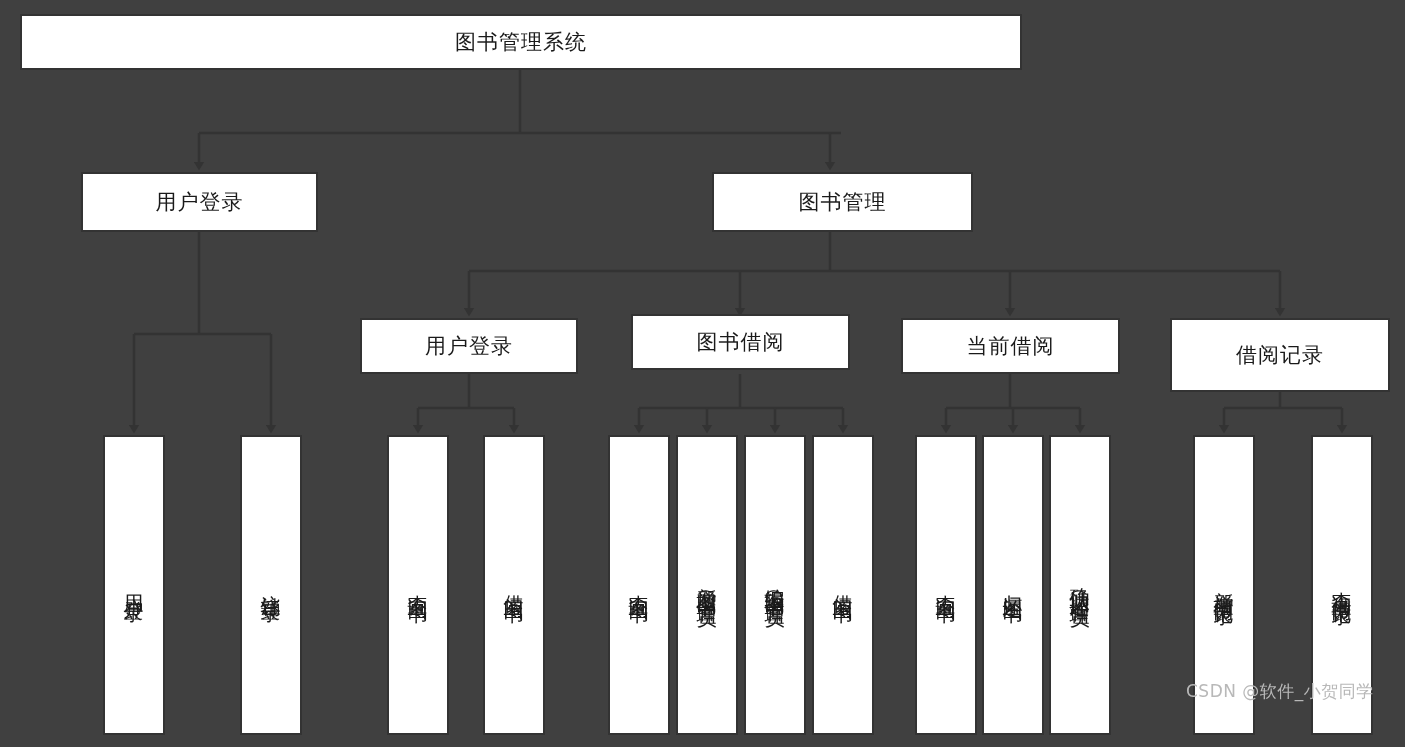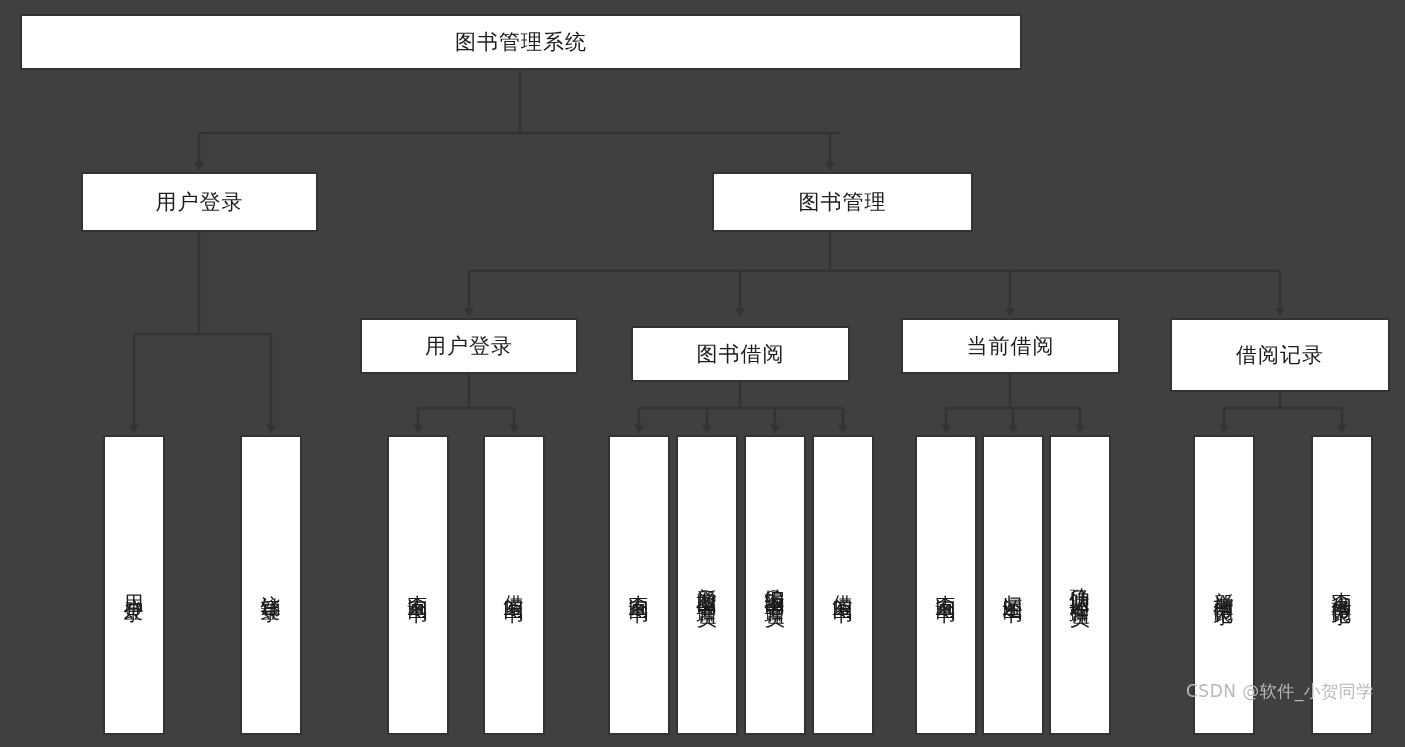--- a/index.html
+++ b/index.html
@@ -124,21 +124,21 @@
   <div class="node horiz" style="left:81px; top:172px; width:237px; height:60px;">
     <span class="label">用户登录</span>
   </div>
   <div class="node horiz" style="left:712px; top:172px; width:261px; height:60px;">
     <span class="label">图书管理</span>
   </div>
 
   <div class="node horiz" style="left:360px; top:318px; width:218px; height:56px;">
     <span class="label">用户登录</span>
   </div>
-  <div class="node horiz" style="left:631px; top:326px; width:219px; height:56px;">
+  <div class="node horiz" style="left:631px; top:314px; width:219px; height:56px;">
     <span class="label">图书借阅</span>
   </div>
   <div class="node horiz" style="left:901px; top:318px; width:219px; height:56px;">
     <span class="label">当前借阅</span>
   </div>
   <div class="node horiz" style="left:1170px; top:318px; width:220px; height:74px;">
     <span class="label">借阅记录</span>
   </div>
 
   <div class="node vert" style="left:103px; top:435px; width:62px; height:300px;">

